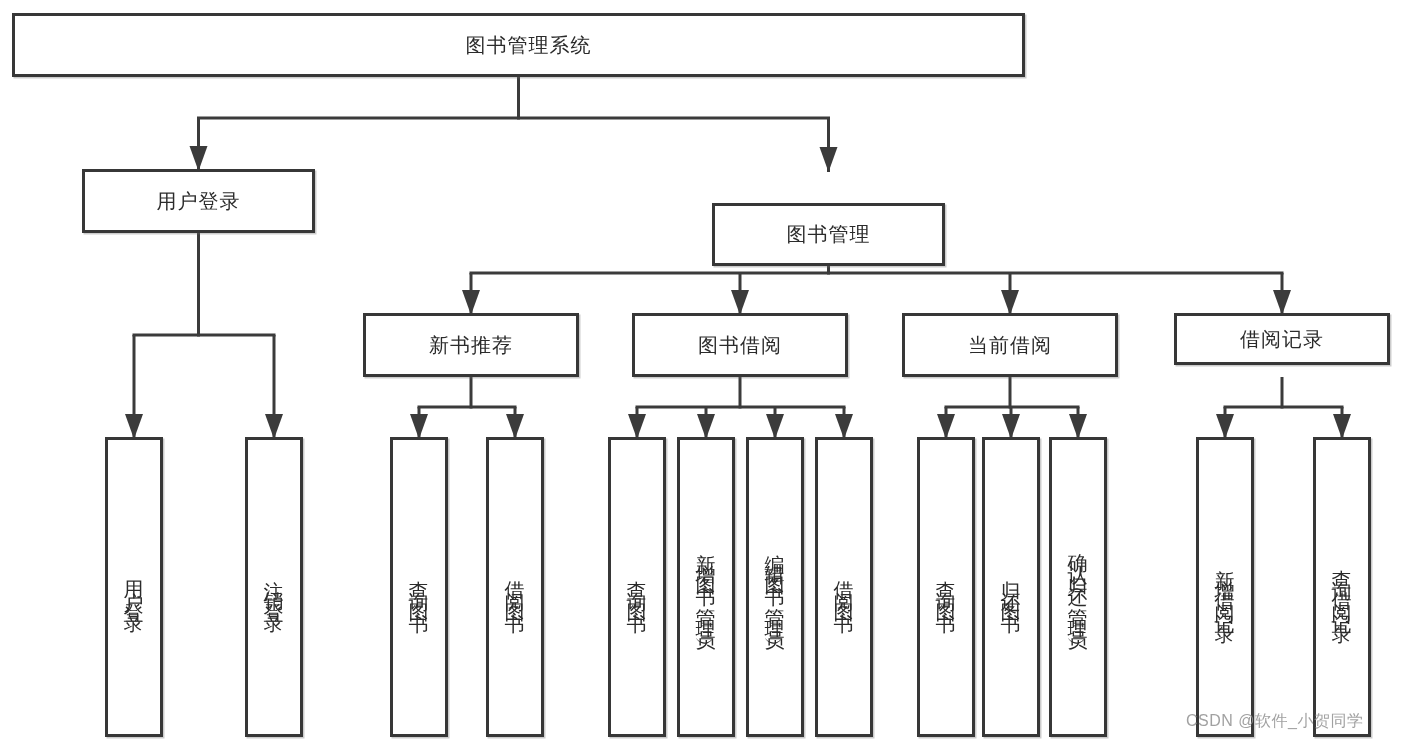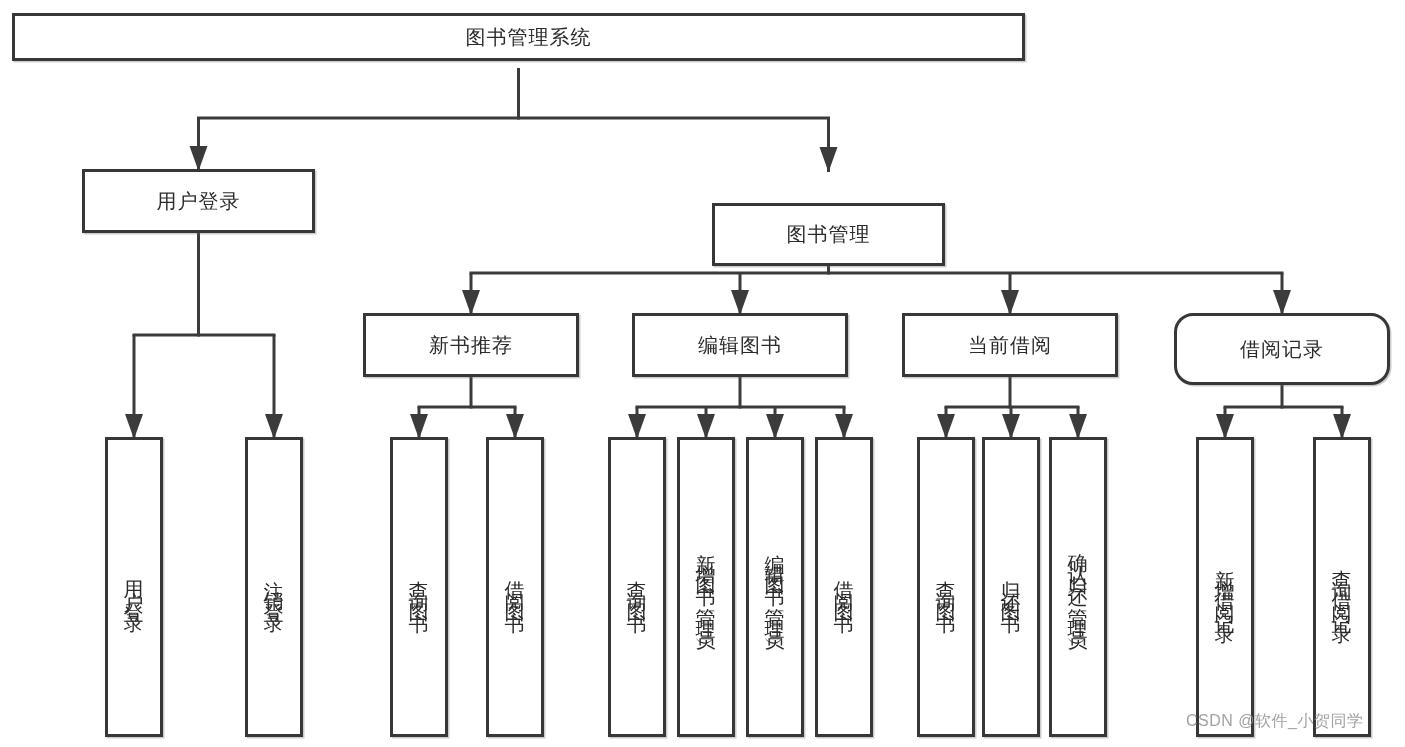--- a/index.html
+++ b/index.html
@@ -106,41 +106,41 @@
       <line x1="1011" y1="407" x2="1011" y2="439" marker-end="url(#arrow)"></line>
       <line x1="1078" y1="407" x2="1078" y2="439" marker-end="url(#arrow)"></line>
 
       <line x1="1282" y1="377" x2="1282" y2="408.5"></line>
       <line x1="1225" y1="407" x2="1342" y2="407" stroke-linecap="square"></line>
       <line x1="1225" y1="407" x2="1225" y2="439" marker-end="url(#arrow)"></line>
       <line x1="1342" y1="407" x2="1342" y2="439" marker-end="url(#arrow)"></line>
     </g>
   </svg>
 
-  <div class="box hbox" style="left:12px; top:13px; width:1013px; height:48px;padding-left:20px;">
+  <div class="box hbox" style="left:12px; top:13px; width:1013px; height:64px;padding-left:20px;">
     <span>图书管理系统</span>
   </div>
 
   <div class="box hbox" style="left:82px; top:169px; width:233px; height:64px;">
     <span>用户登录</span>
   </div>
   <div class="box hbox" style="left:712px; top:170px; width:233px; height:63px;margin-top:33px;">
     <span>图书管理</span>
   </div>
 
   <div class="box hbox" style="left:363px; top:313px; width:216px; height:64px;">
     <span>新书推荐</span>
   </div>
   <div class="box hbox" style="left:632px; top:313px; width:216px; height:64px;">
-    <span>编辑图书</span>
+    <span>图书借阅</span>
   </div>
   <div class="box hbox" style="left:902px; top:313px; width:216px; height:64px;">
     <span>当前借阅</span>
   </div>
-  <div class="box hbox" style="left:1174px; top:313px; width:216px; height:72px;border-radius:19px;">
+  <div class="box hbox" style="left:1174px; top:313px; width:216px; height:52px;">
     <span>借阅记录</span>
   </div>
 
   <div class="box" style="left:105px; top:437px; width:58px; height:300px;">
     <span class="vlabel">用户登录</span>
   </div>
   <div class="box" style="left:245px; top:437px; width:58px; height:300px;">
     <span class="vlabel">注销登录</span>
   </div>
 

